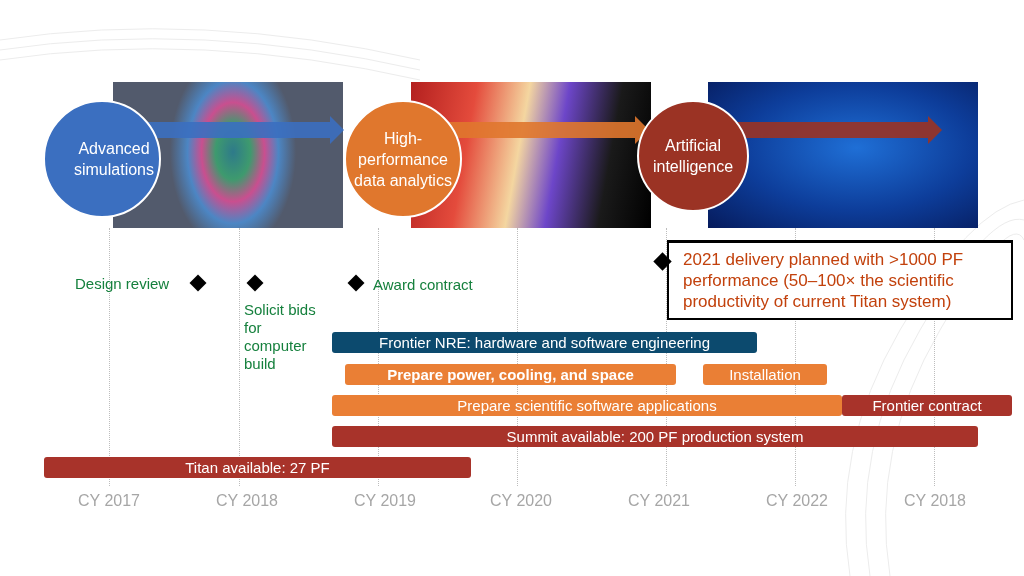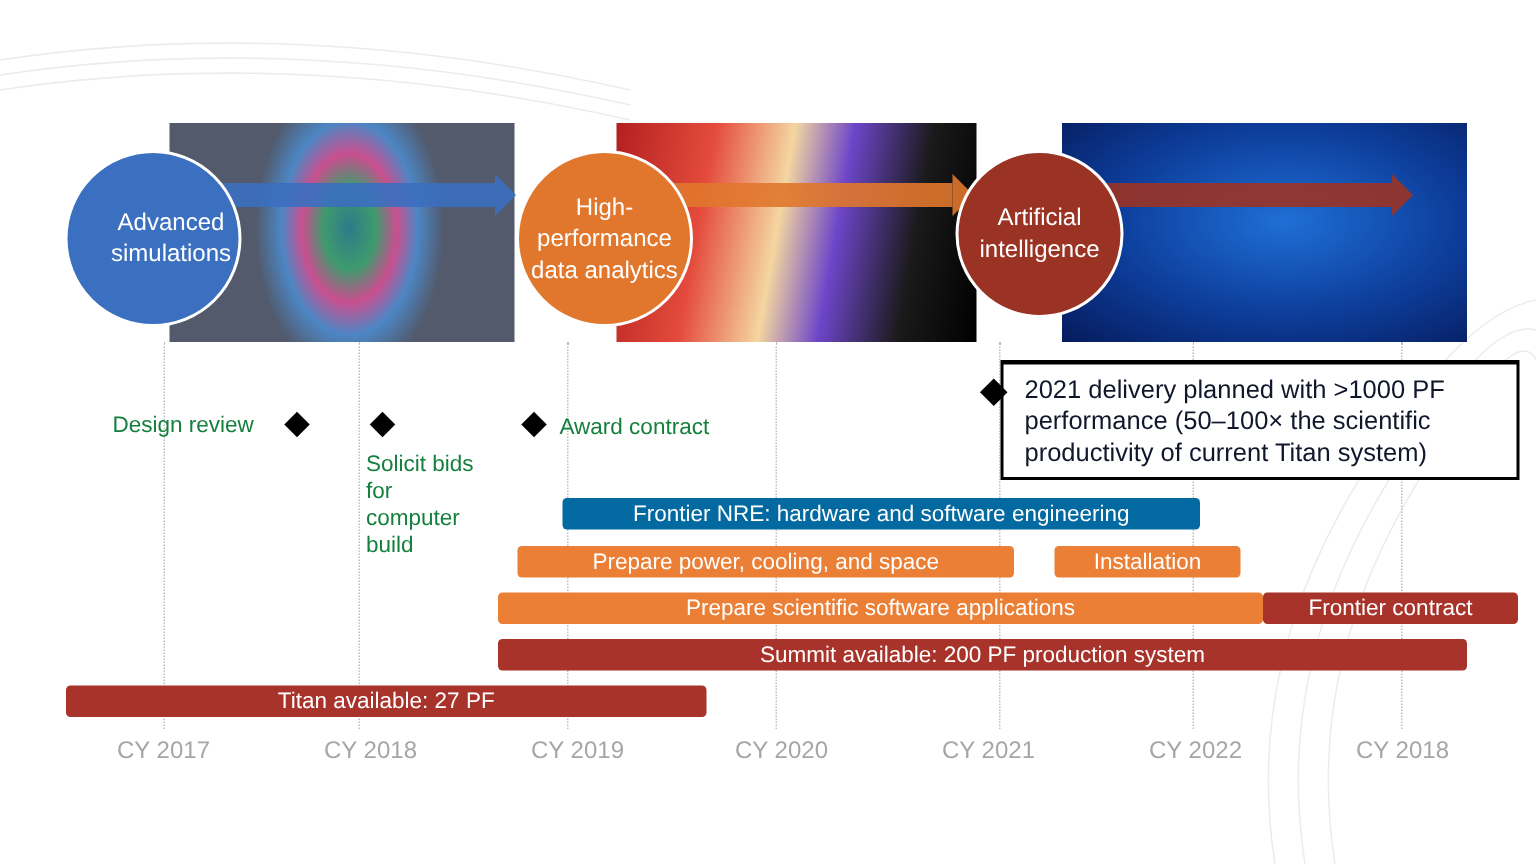--- a/index.html
+++ b/index.html
@@ -8,23 +8,23 @@
   .vline{position:absolute;width:0;border-left:1px dotted #bdbdbd;top:228px;height:258px;}
   .img{position:absolute;top:82px;height:146px;overflow:hidden;}
   .img1{left:113px;width:230px;background:radial-gradient(ellipse 70px 110px at 120px 70px, #2e7a8a 0%, #3e9a6e 25%, #c94f8f 45%, #4c86c4 65%, #525a6c 90%);}
   .img2{left:411px;width:240px;background:linear-gradient(100deg,#b3201f 0%,#e44b3c 25%,#f4d6a0 45%,#6d46c9 60%,#1a1a1a 80%,#000 100%);}
   .img3{left:708px;width:270px;background:radial-gradient(ellipse at 55% 45%,#1f6fd6 0%,#0d3d9a 55%,#061b5c 100%);}
   .arrow{position:absolute;height:16px;top:122px;}
   .arrow::after{content:"";position:absolute;right:-14px;top:-6px;border-left:14px solid;border-left-color:inherit;border-top:14px solid transparent;border-bottom:14px solid transparent;}
   .circle{position:absolute;border-radius:50%;border:2px solid #fff;color:#fff;display:flex;align-items:center;justify-content:center;text-align:center;font-size:16px;line-height:21px;box-sizing:border-box;}
   .milestone{position:absolute;font-size:15px;color:#15803d;}
   .diamond{position:absolute;width:12px;height:12px;background:#000;transform:rotate(45deg);}
-  .callout{position:absolute;left:667px;top:240px;width:346px;height:80px;border:2px solid #000;border-top:3px solid #000;box-sizing:border-box;background:#fff;font-size:17px;line-height:21px;color:#0f172a;padding:6px 0 0 14px;}
+  .callout{position:absolute;left:667px;top:240px;width:346px;height:80px;border:2px solid #000;border-top:3px solid #000;box-sizing:border-box;background:#fff;font-size:17px;line-height:21px;color:#c2410c;padding:6px 0 0 14px;}
   .bar{position:absolute;height:21px;border-radius:3px;color:#fff;font-size:15px;display:flex;align-items:center;justify-content:center;white-space:nowrap;}
-  .blue{background:#0369a1;margin-left:43px;}
+  .blue{background:#0c4a6e;}
   .orange{background:#ea7f35;}
   .red{background:#a8332a;}
   .year{position:absolute;top:492px;font-size:16px;color:#a6a6a6;transform:translateX(-50%);white-space:nowrap;}
 </style>
 </head>
 <body>
 
 <svg class="bgwave" width="1024" height="576">
   <g fill="none" stroke="#ececec" stroke-width="1">
     <path d="M0 40 Q200 10 420 60"></path>
@@ -66,21 +66,21 @@
 <div class="diamond" style="left:192px;top:277px;"></div>
 <div class="diamond" style="left:249px;top:277px;"></div>
 <div class="milestone" style="left:244px;top:301px;width:80px;line-height:18px;">Solicit bids for computer build</div>
 <div class="diamond" style="left:350px;top:277px;"></div>
 <div class="milestone" style="left:373px;top:276px;">Award contract</div>
 
 <div class="callout"><span>2021 delivery planned with &gt;1000 PF performance (50–100× the scientific productivity of current Titan system)</span></div>
 <div class="diamond" style="left:656px;top:255px;width:13px;height:13px;"></div>
 
 <div class="bar blue" style="left:332px;top:332px;width:425px;">Frontier NRE: hardware and  software engineering</div>
-<div class="bar orange" style="left:345px;top:364px;width:331px;">Prepare power, cooling, and space</div>
+<div class="bar orange" style="left:345px;top:364px;width:331px;font-weight:bold;">Prepare power, cooling, and space</div>
 <div class="bar orange" style="left:703px;top:364px;width:124px;">Installation</div>
 <div class="bar orange" style="left:332px;top:395px;width:510px;">Prepare scientific software applications</div>
 <div class="bar red" style="left:842px;top:395px;width:170px;">Frontier contract</div>
 <div class="bar red" style="left:332px;top:426px;width:646px;">Summit available: 200 PF production system</div>
 <div class="bar red" style="left:44px;top:457px;width:427px;">Titan available: 27 PF</div>
 
 <div class="year" style="left:109px;">CY 2017</div>
 <div class="year" style="left:247px;">CY 2018</div>
 <div class="year" style="left:385px;">CY 2019</div>
 <div class="year" style="left:521px;">CY 2020</div>

